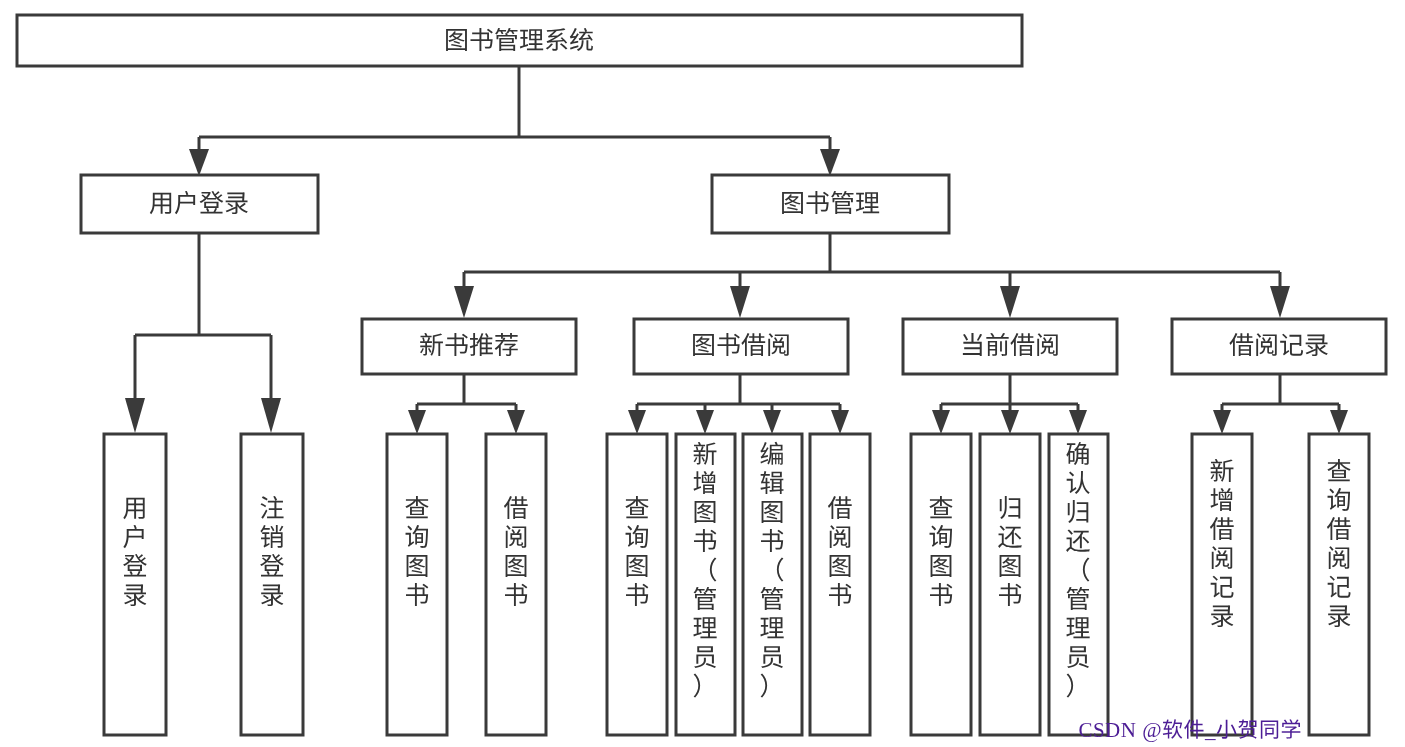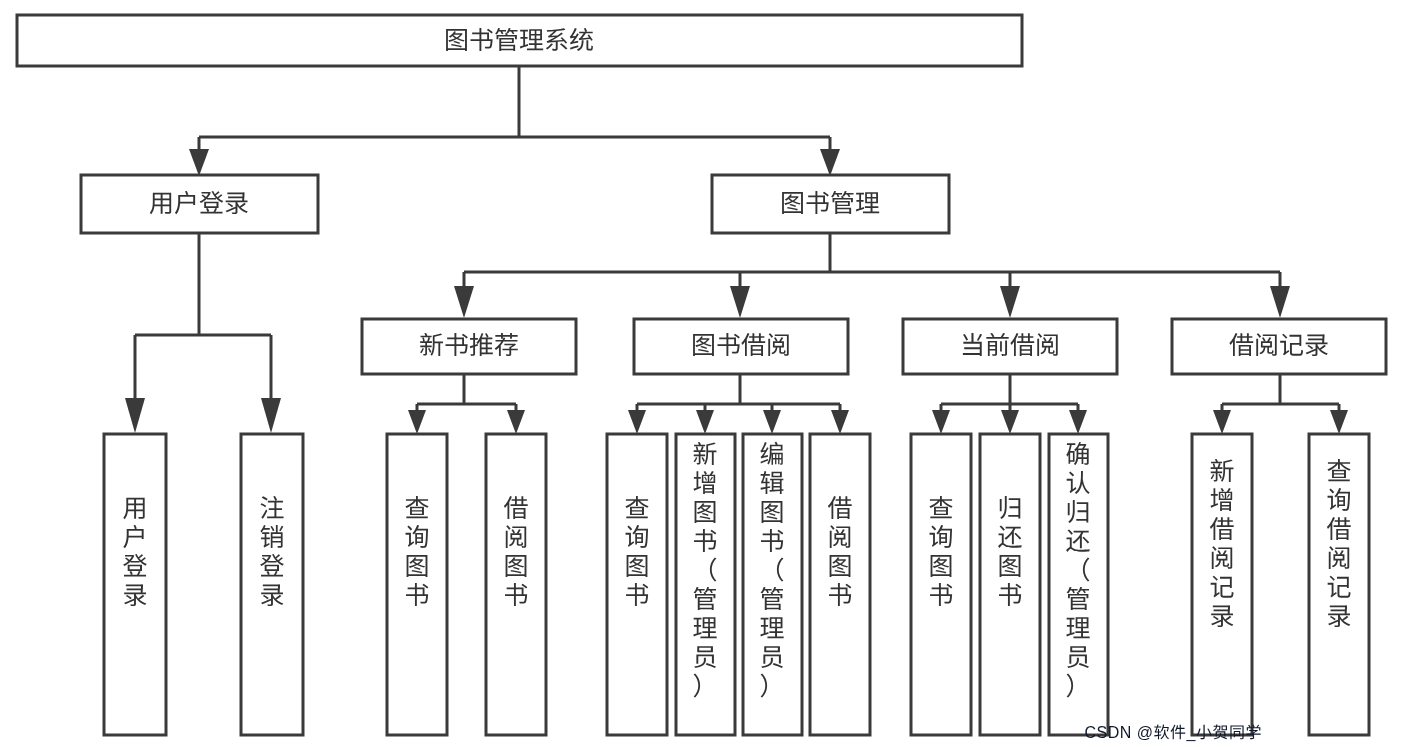--- a/index.html
+++ b/index.html
@@ -3,21 +3,21 @@
 <meta charset="utf-8">
 <title>图书管理系统 结构图</title>
 <style>
   html,body{margin:0;padding:0;background:#ffffff;}
   body{
     width:1405px;height:747px;
     font-family:"Liberation Sans","DejaVu Sans",sans-serif;
     overflow:hidden;
     position:relative;
   }
-  #diagram-root{position:relative;width:1268px;height:747px;}
+  #diagram-root{position:relative;width:1268px;height:747px;padding-left:40px;}
   svg#tree-svg{position:absolute;top:0;left:0;width:1405px;height:747px;display:block;}
   .node-box{
     fill:#ffffff;
     stroke:#3a3a3a;
     stroke-width:3;
   }
   .node-label{
     fill:#333333;
     font-family:"Liberation Sans","DejaVu Sans",sans-serif;
     font-size:25px;
@@ -33,23 +33,23 @@
   .connector{
     stroke:#3a3a3a;
     stroke-width:3;
     fill:none;
   }
   .arrow-head{fill:#3a3a3a;stroke:none;}
   .watermark{
     position:absolute;
     right:6px;
     bottom:4px;
-    font-family:Liberation Sans, sans-serif;
-    font-size:16px;
-    color:#0f172a;
+    font-family:Liberation Serif, serif;
+    font-size:21px;
+    color:#4c1d95;
     white-space:nowrap;
     letter-spacing:0.5px;
     pointer-events:none;
   }
 </style>
 </head>
 <body>
 
 <div id="diagram-root">
 

